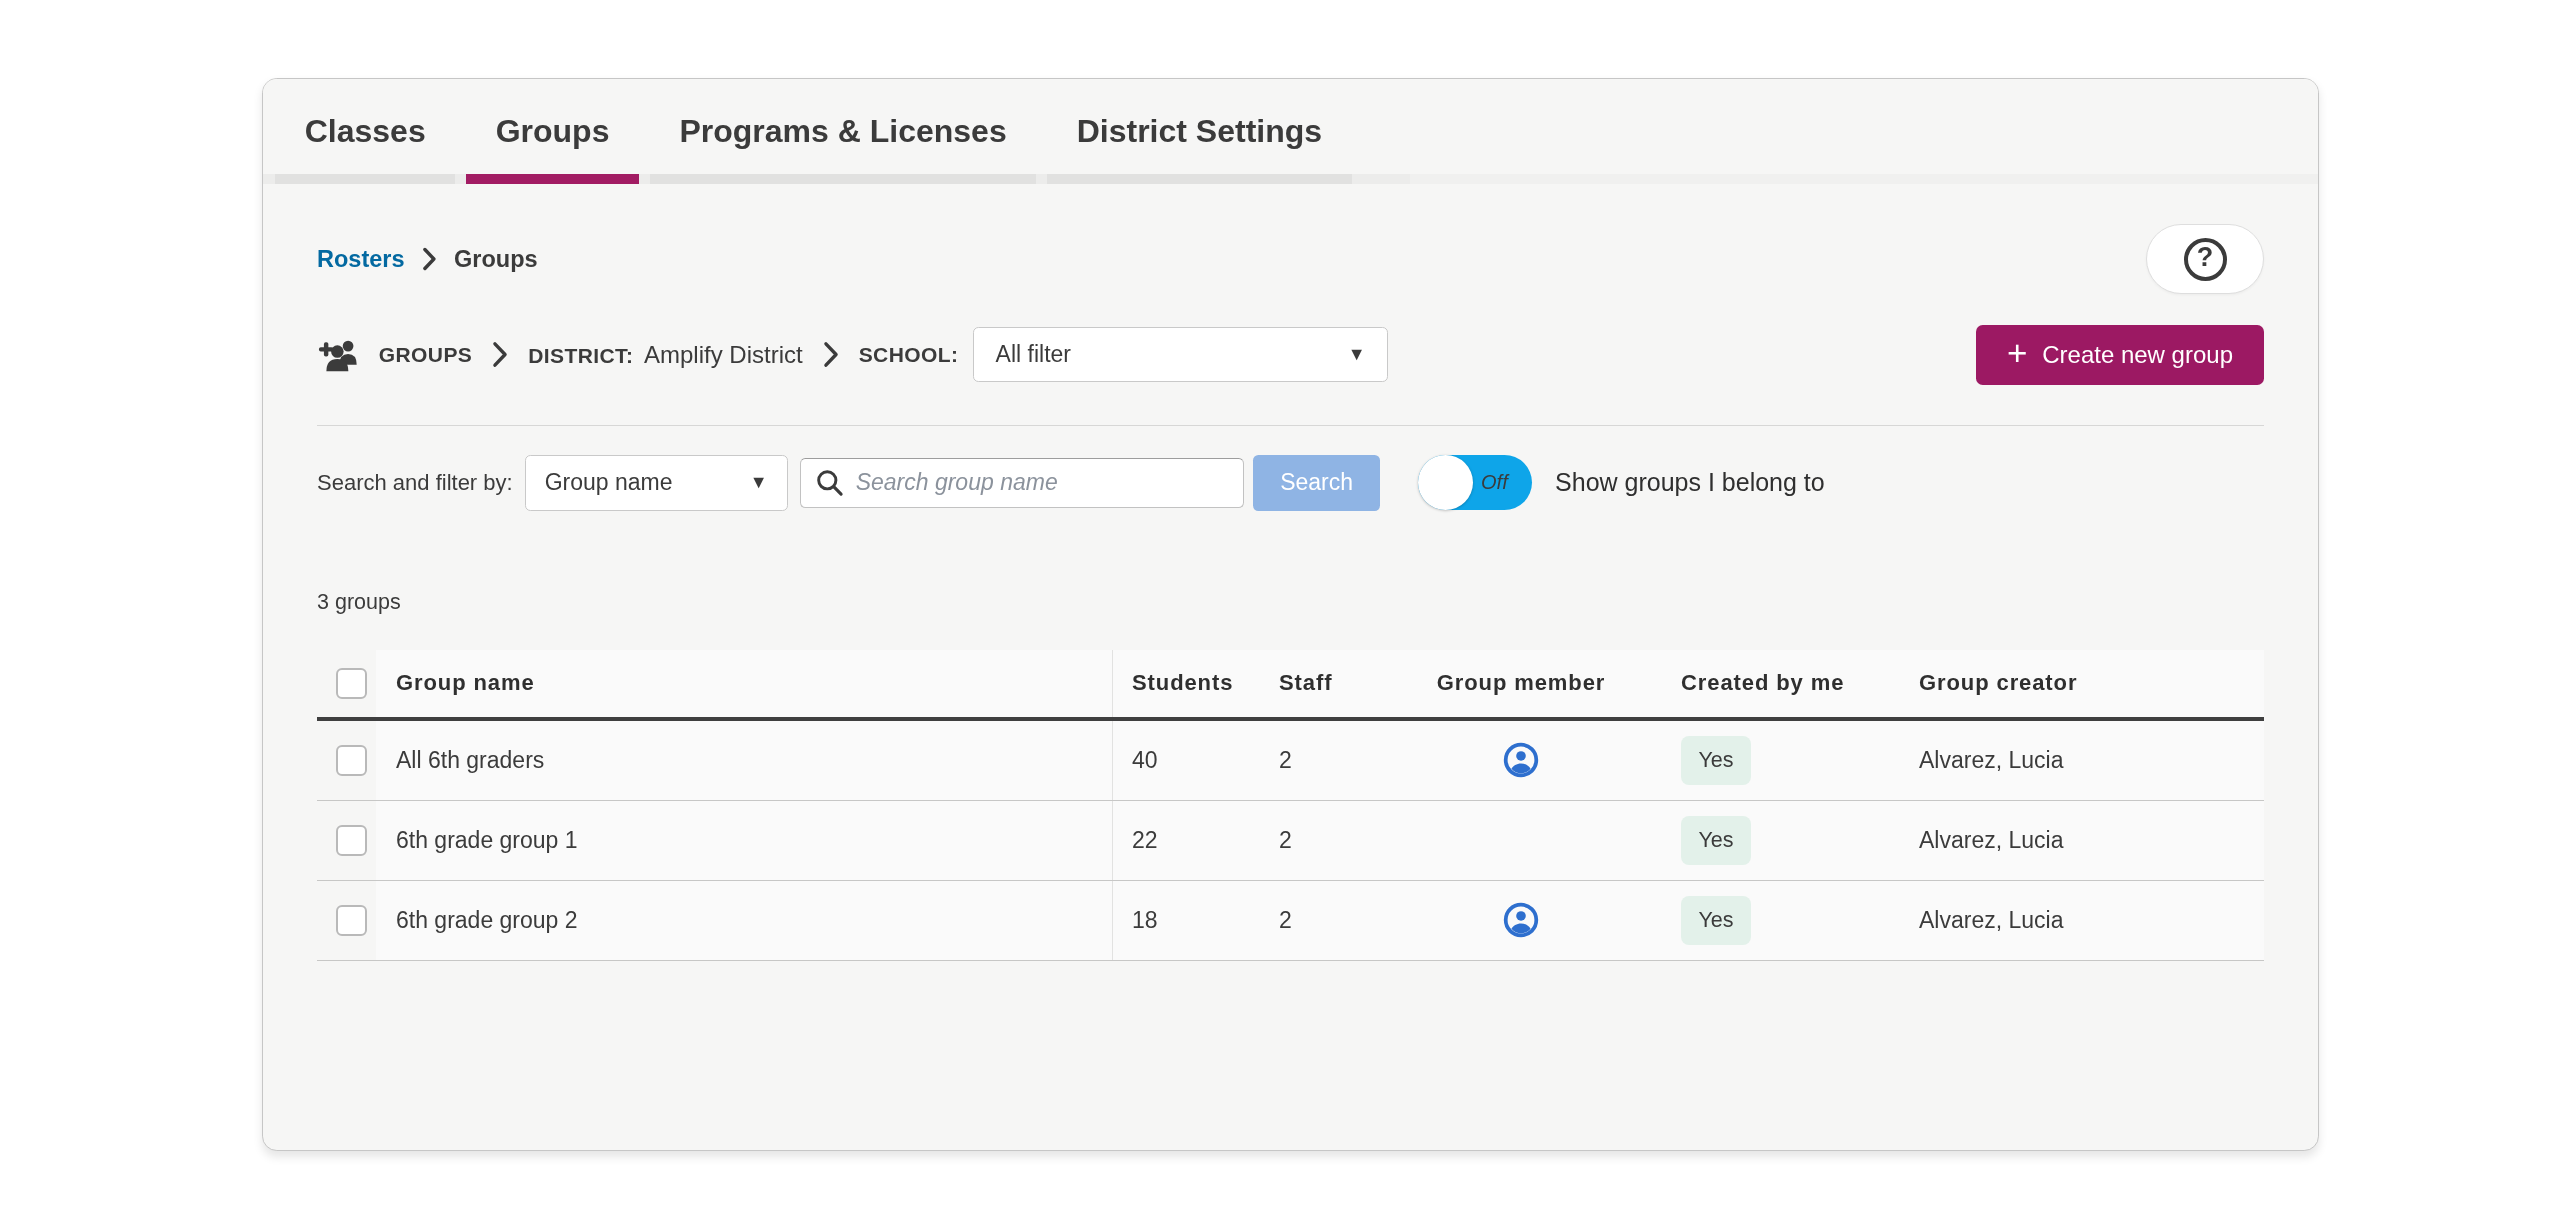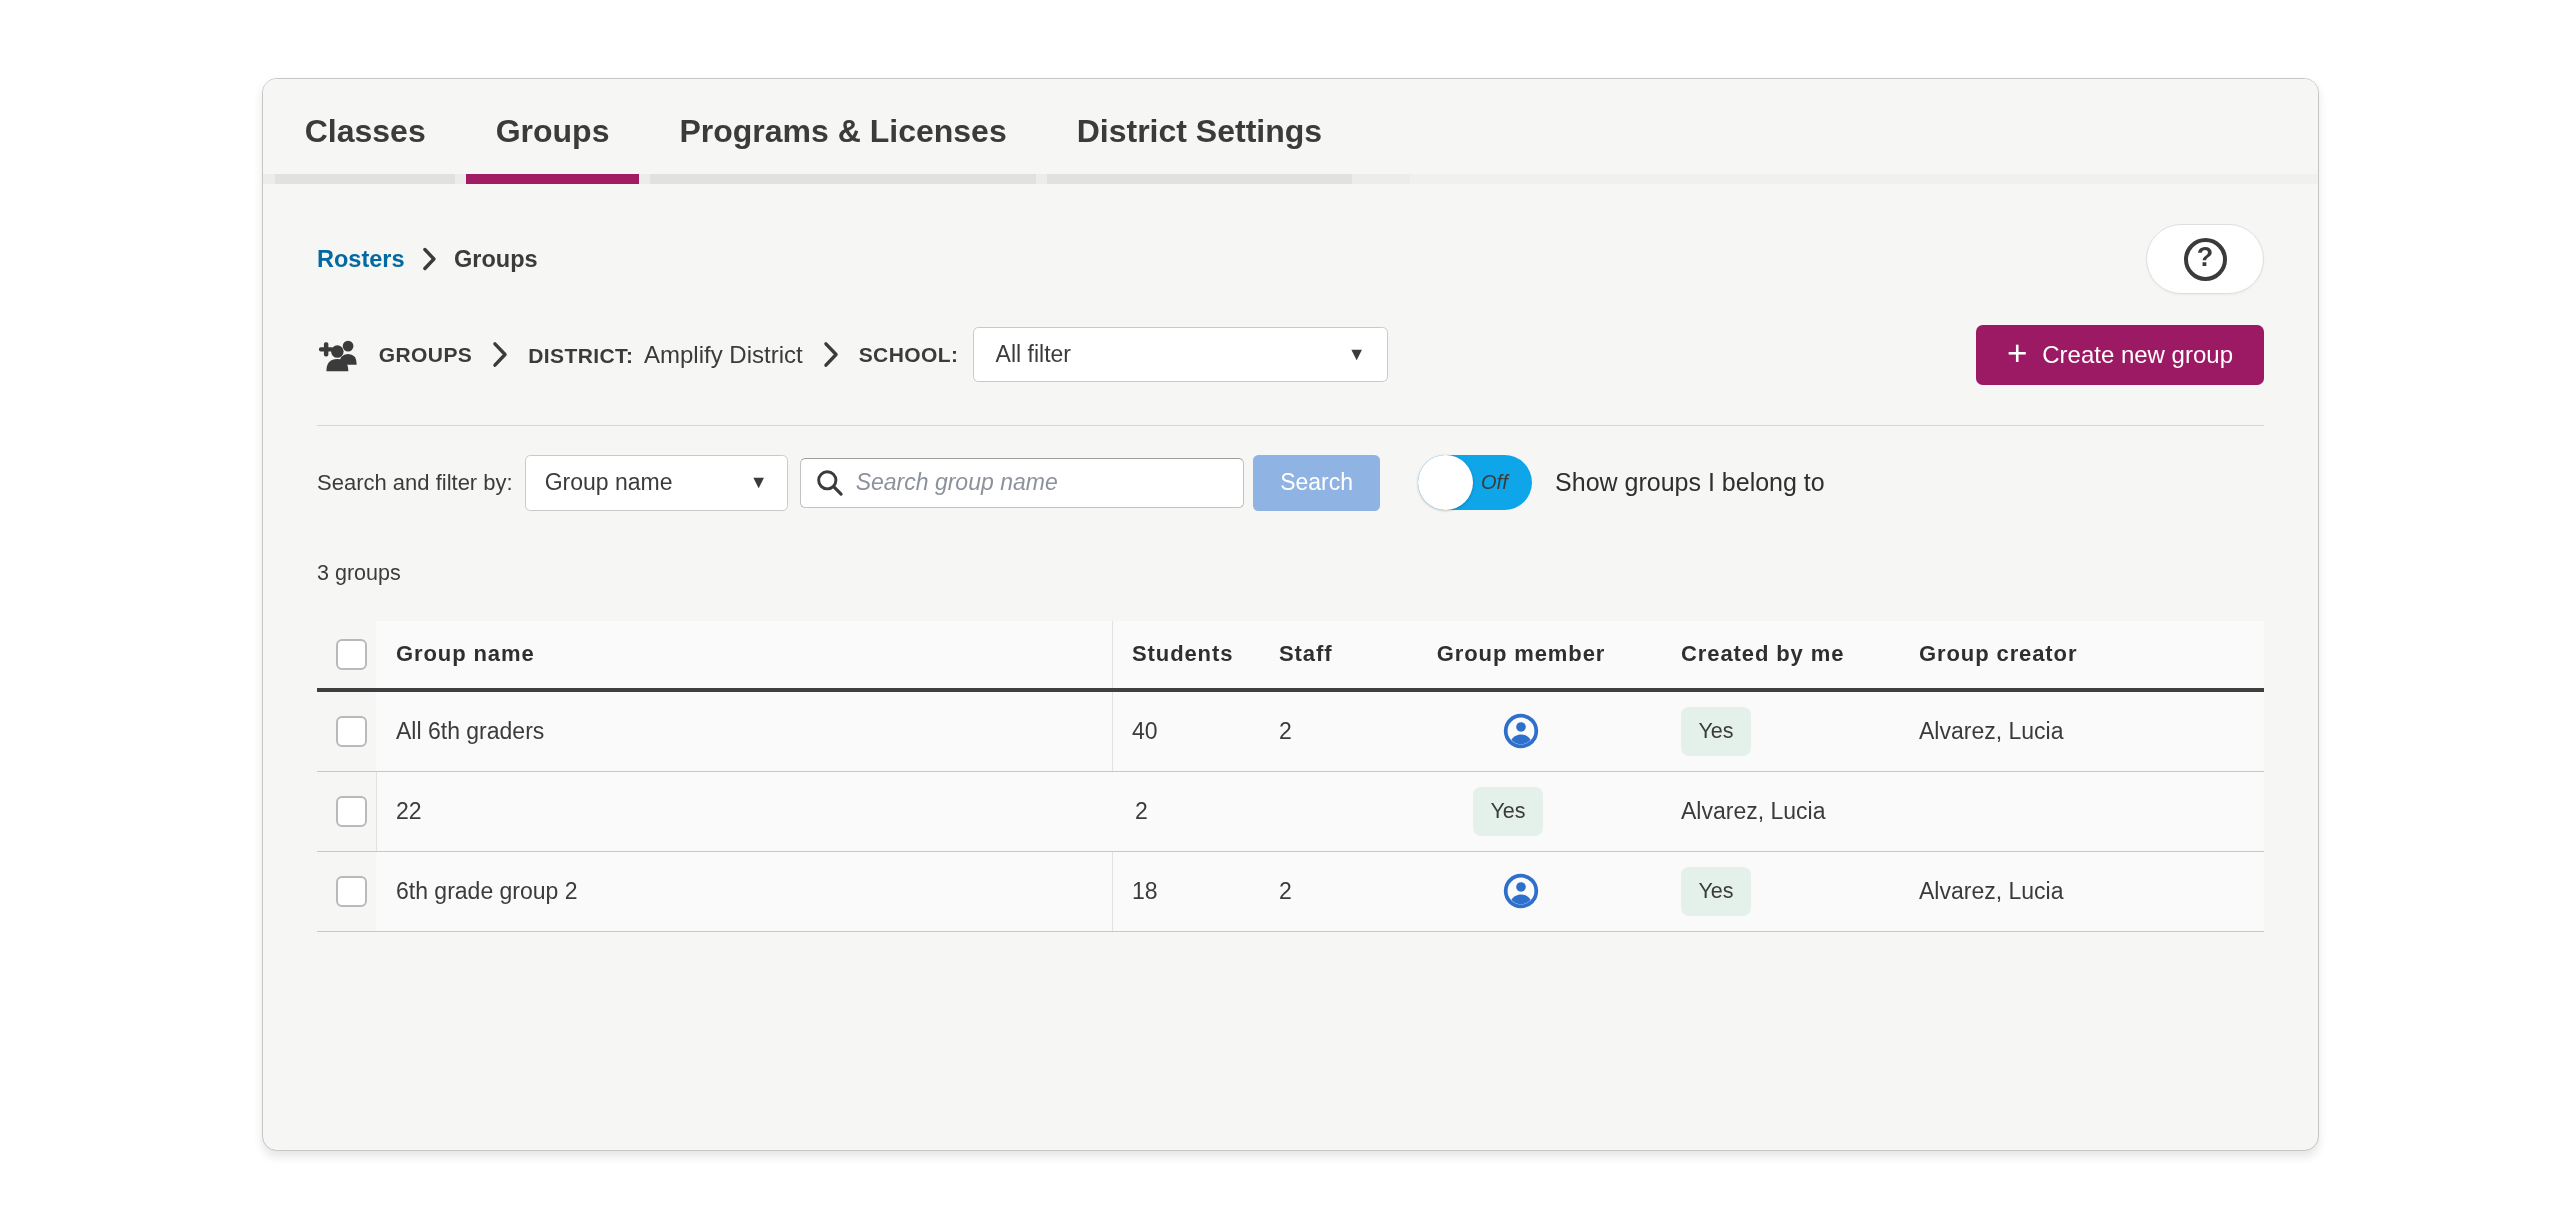--- a/index.html
+++ b/index.html
@@ -81,21 +81,21 @@
     border:none; border-radius:5.4px; color:#ffffff; font-size:23px;
     font-family:"Liberation Sans", sans-serif; cursor:pointer; }
   .toggle { margin-left:38px; width:114px; height:55px; border-radius:27.5px;
     background:#0ea5e9; display:flex; align-items:center; cursor:pointer; position:relative;font-style:italic; }
   .toggle-knob { width:55px; height:55px; border-radius:50%; background:#ffffff;
     box-shadow:0 0.7px 2.7px rgba(0,0,0,0.25); flex:none; }
   .toggle-state { font-size:20px; color:#3b3b3b; margin-left:8px; }
   .toggle-label { margin-left:23px; font-size:25px; color:#2f2f2f; }
 
   
-  .count-text { margin-top:49px; font-size:21.5px; color:#3b3b3b; }
+  .count-text { margin-top:78px; font-size:21.5px; color:#3b3b3b; }
 
   .table { margin-top:35px; }
   .trow { display:grid;
     grid-template-columns:59px 736px 144px 161px 208px 238px 1fr;
     align-items:stretch;
     background:linear-gradient(to right, transparent 59px, #fafafa 59px); }
   .trow > div { display:flex; align-items:center; }
   .thead { height:71px; border-bottom:4.7px solid #3f3f3f; }
   .thead .hcell { font-size:22px; font-weight:bold; letter-spacing:0.9px; color:#2f2f2f; }
   .tbody-row { height:80px; border-bottom:1.3px solid #c7c7c6; font-size:23px; }
@@ -236,20 +236,21 @@
         <div class="cell-created">
           <span class="yes-badge">Yes</span>
         </div>
         <div class="cell-creator">Alvarez, Lucia</div>
       </div>
 
       <div class="trow tbody-row">
         <div class="cell-check">
           <span class="checkbox"></span>
         </div>
+        <div class="cell-name">6th grade group 1</div>
         <div class="cell-students">22</div>
         <div class="cell-staff">2</div>
         <div class="cell-member">
           
         </div>
         <div class="cell-created">
           <span class="yes-badge">Yes</span>
         </div>
         <div class="cell-creator">Alvarez, Lucia</div>
       </div>

